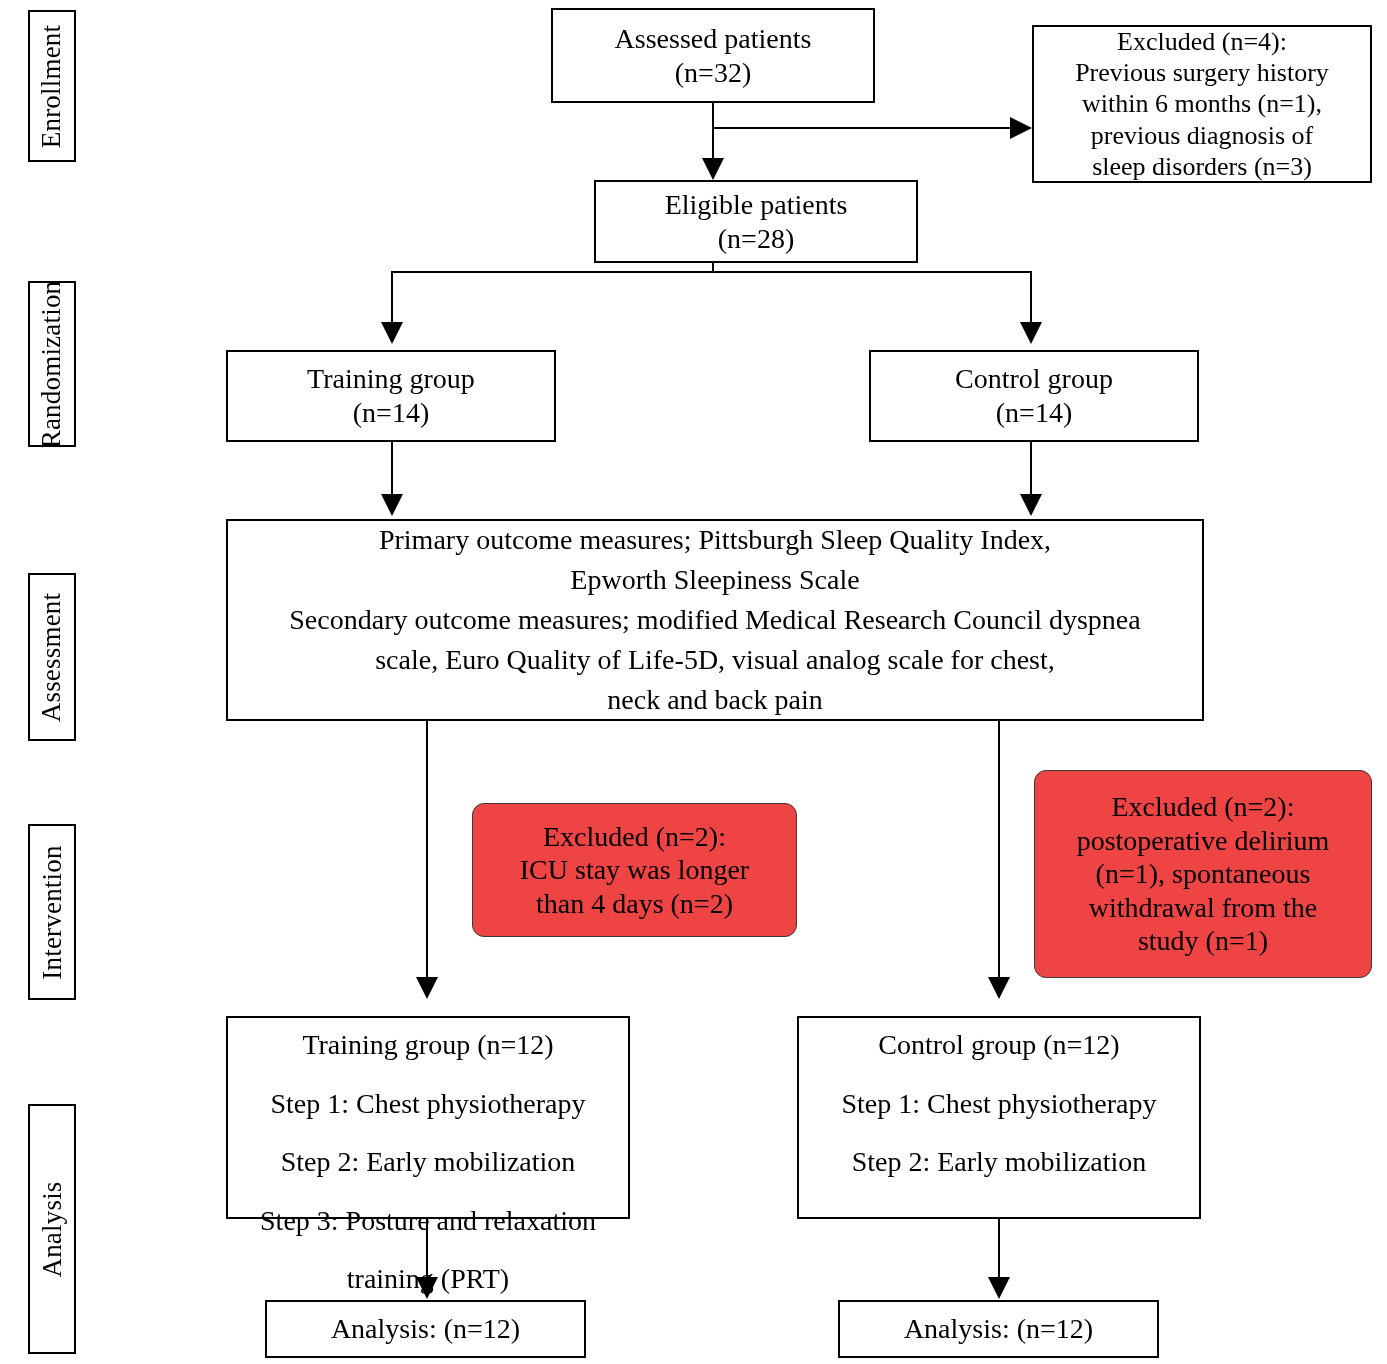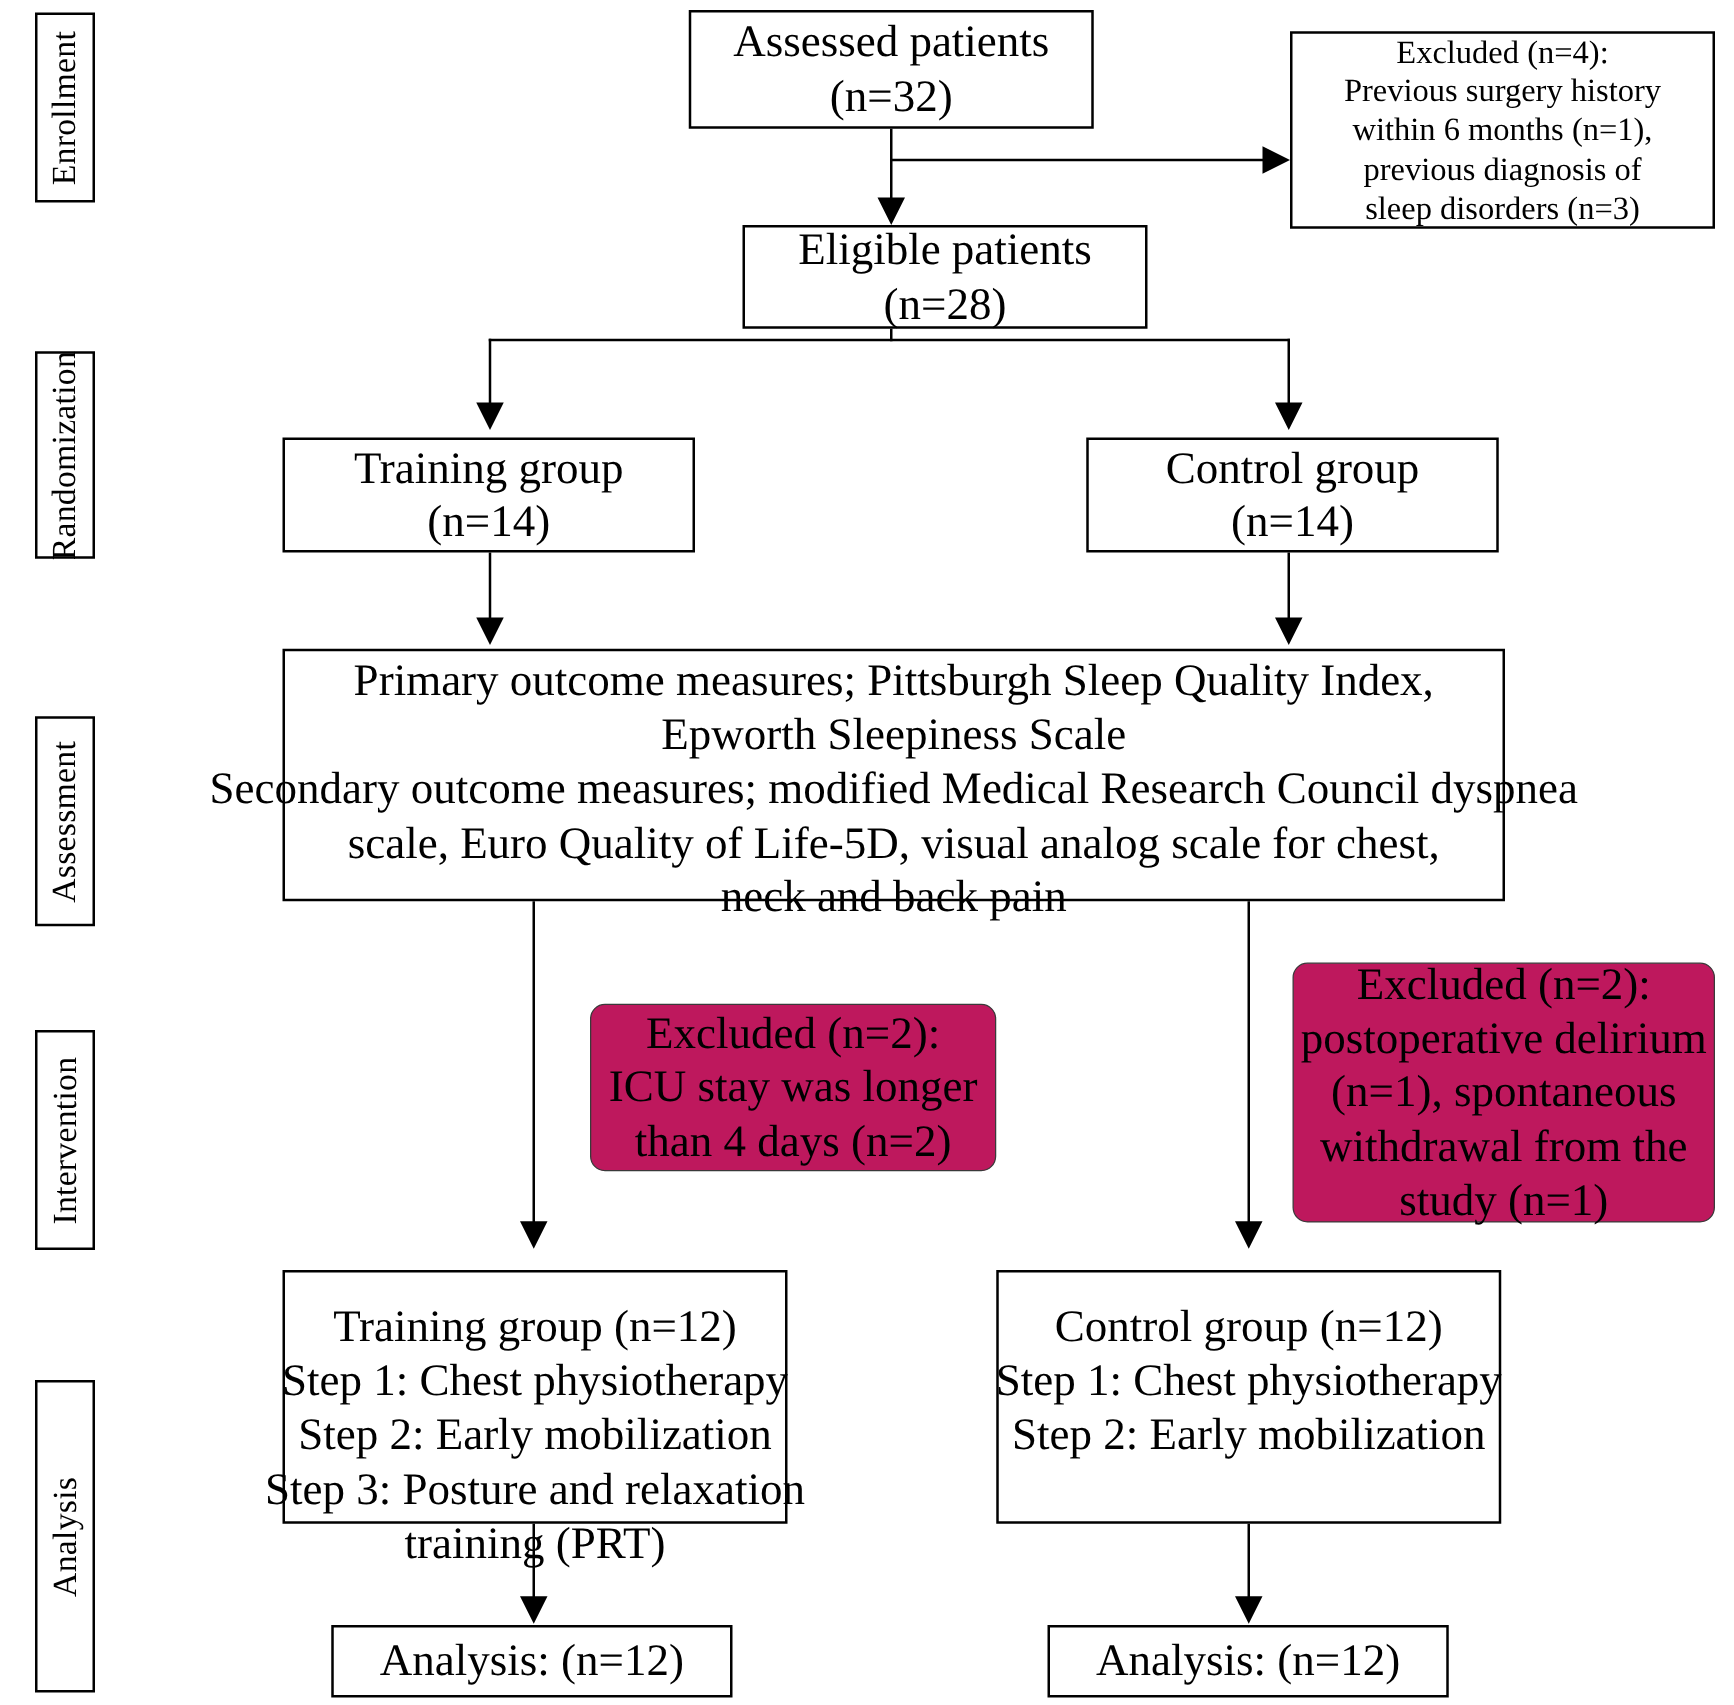--- a/index.html
+++ b/index.html
@@ -38,37 +38,38 @@
     letter-spacing: 0.2px;
   }
 
   
   .node {
     position: absolute;
     box-sizing: border-box;
     border: 2px solid #000;
     background: #ffffff;
     text-align: center;
-    font-size: 36px;
+    font-size: 28px;
     line-height: 1.20;
     display: flex;
     flex-direction: column;
     align-items: center;
     justify-content: center;
     padding: 2px 6px;
   }
   .node.top-align {
     justify-content: flex-start;
-    padding-top: 22px;
+    padding-top: 10px;
+    gap: 25px;
   }
   .node .line { display: block; white-space: nowrap; }
   .node.wrapfit .line { white-space: normal; }
 
   .node.excluded-soft {
-    background: #be185d;
+    background: #ef4444;
     border: 1.5px solid #3a3a3a;
     border-radius: 12px;
   }
 
   
   .vline {
     position: absolute;
     width: 2px;
     background: #000;
   }

